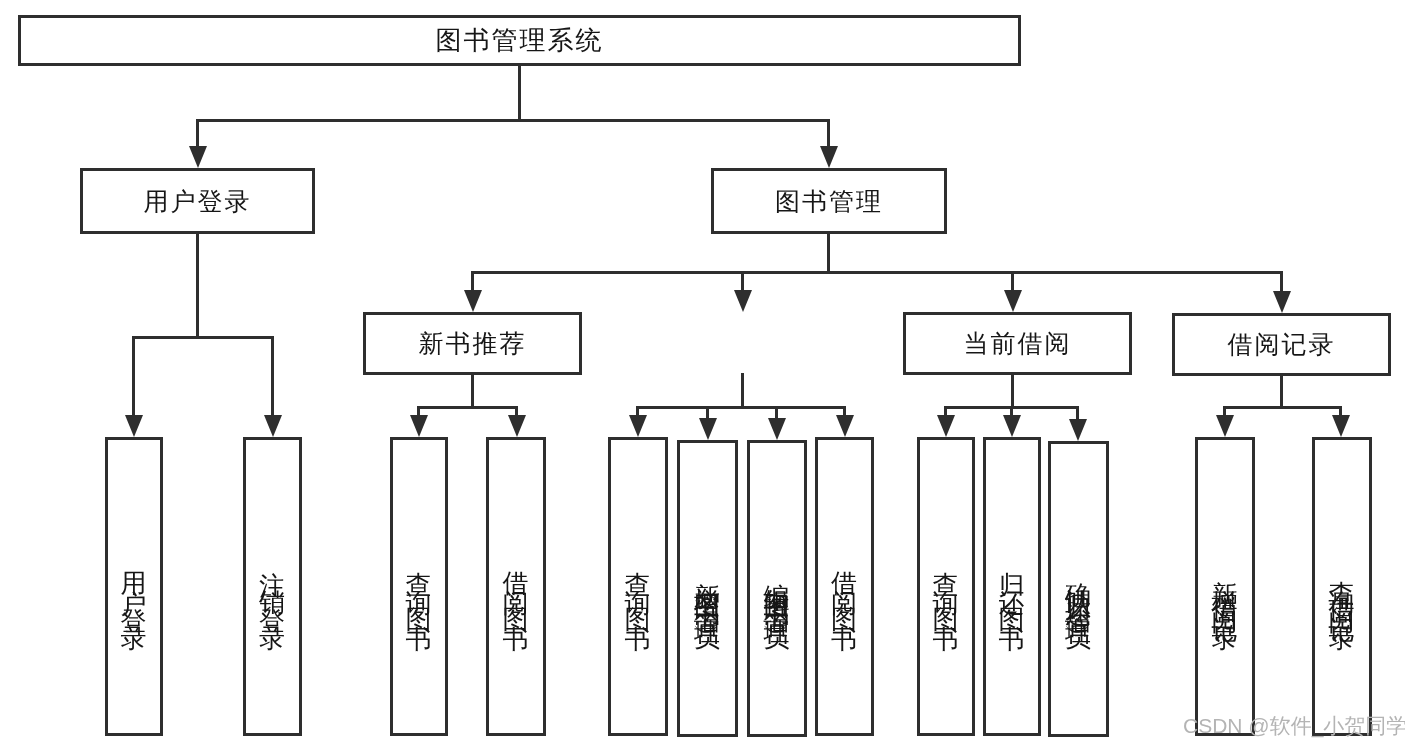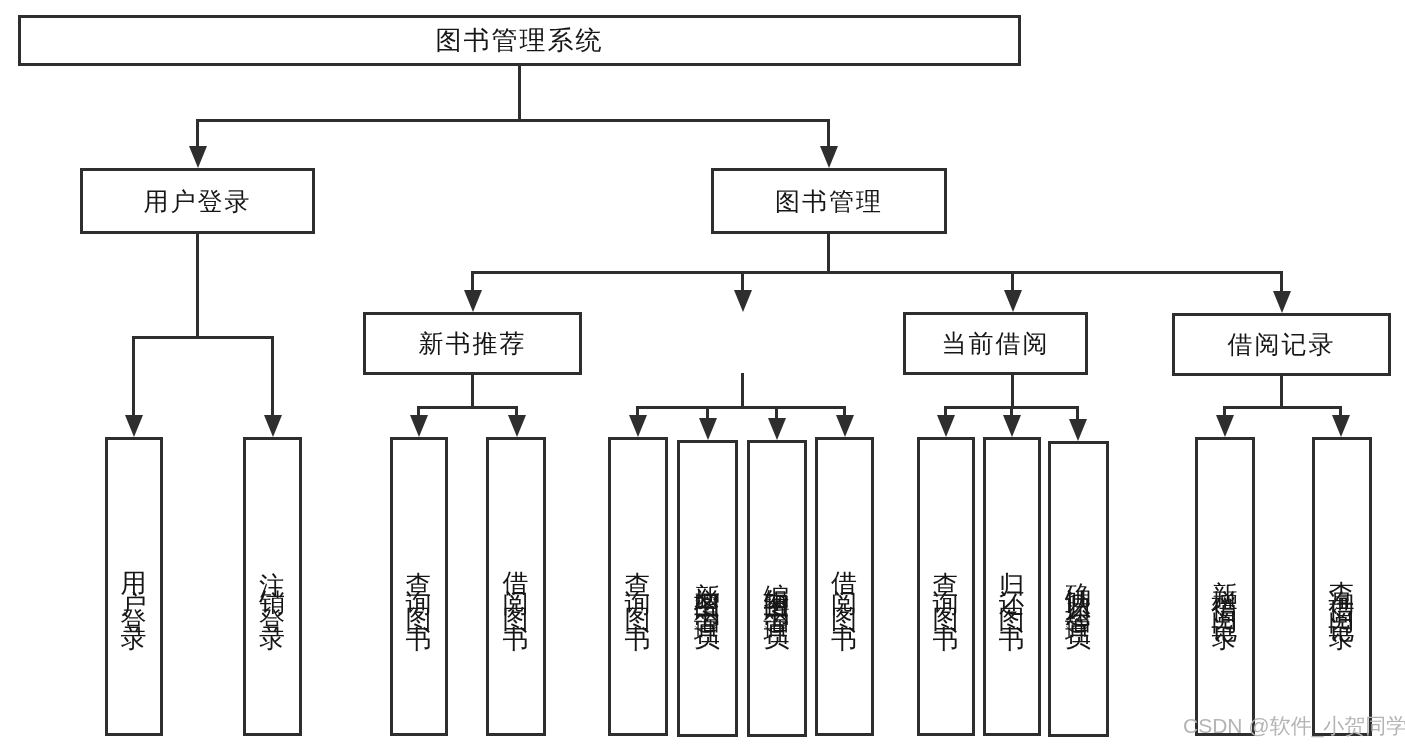--- a/index.html
+++ b/index.html
@@ -103,21 +103,21 @@
   <div class="ar" style="left:1216px;top:415px;"></div>
   <div class="vl" style="left:1339px;top:406px;height:12px;"></div>
   <div class="ar" style="left:1332px;top:415px;"></div>
 
   <div class="hnode root" style="left:18px;top:15px;width:1003px;height:51px;">图书管理系统</div>
 
   <div class="hnode" style="left:80px;top:168px;width:235px;height:66px;">用户登录</div>
   <div class="hnode" style="left:363px;top:312px;width:219px;height:63px;">新书推荐</div>
 
   <div class="hnode" style="left:711px;top:168px;width:236px;height:66px;">图书管理</div>
-  <div class="hnode" style="left:903px;top:312px;width:185px;height:63px;">当前借阅</div>
+  <div class="hnode" style="left:903px;top:312px;width:229px;height:63px;">当前借阅</div>
   <div class="hnode" style="left:1172px;top:313px;width:219px;height:63px;">借阅记录</div>
 
   <div class="vnode sp4" style="left:105px;top:437px;width:58px;height:299px;">用户登录</div>
   <div class="vnode sp4" style="left:243px;top:437px;width:59px;height:299px;">注销登录</div>
 
   <div class="vnode sp4" style="left:390px;top:437px;width:58px;height:299px;">查询图书</div>
   <div class="vnode sp4" style="left:486px;top:437px;width:60px;height:299px;">借阅图书</div>
 
   <div class="vnode sp4" style="left:608px;top:437px;width:60px;height:299px;">查询图书</div>
   <div class="vnode sp8" style="left:677px;top:440px;width:61px;height:297px;">新增图书（管理员）</div>

